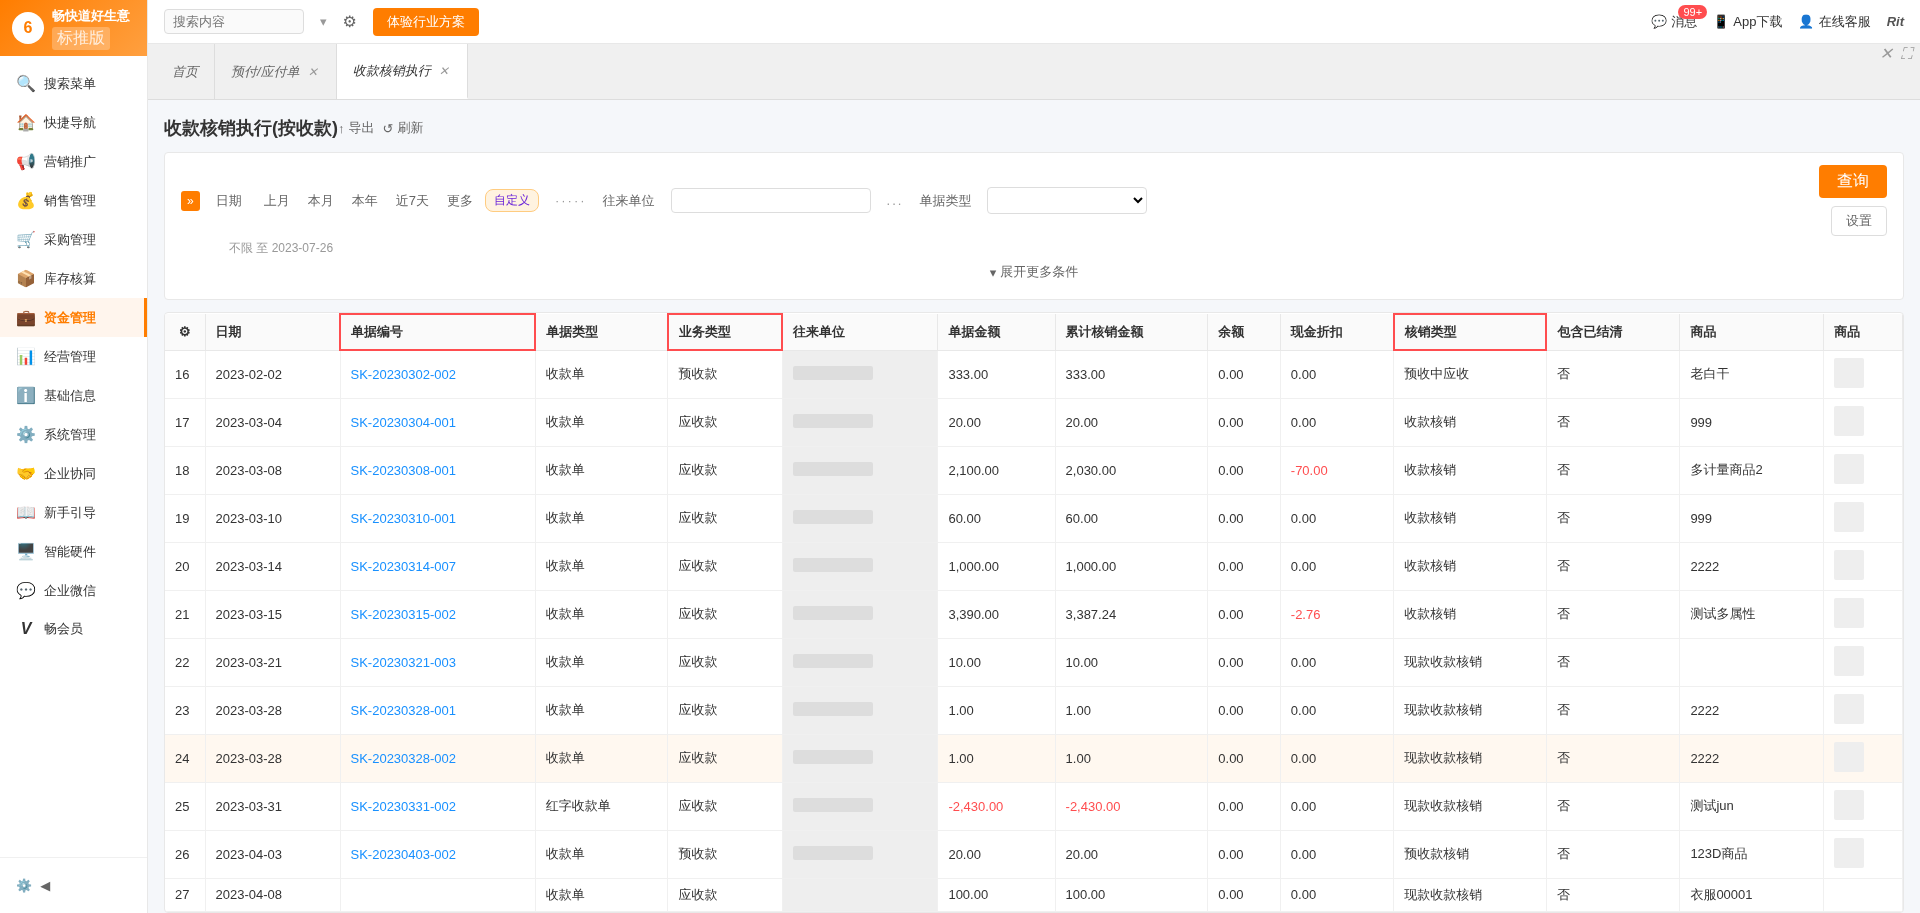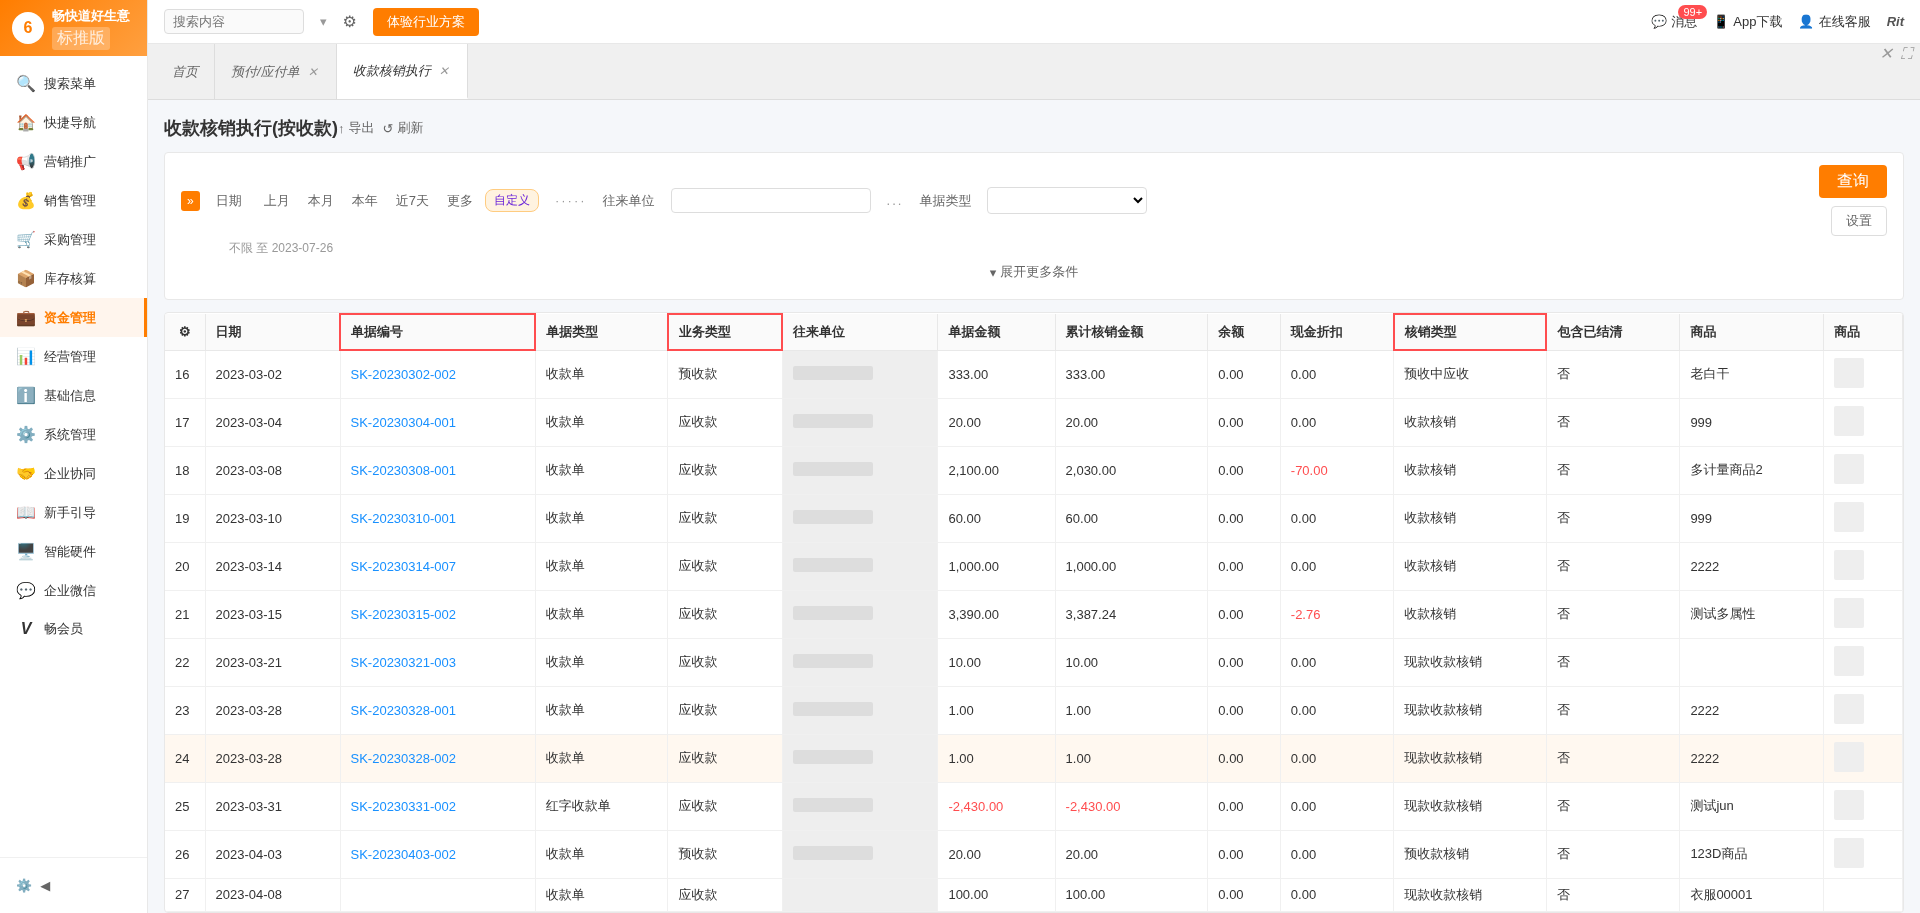--- a/index.html
+++ b/index.html
@@ -266,21 +266,21 @@
             <th>现金折扣</th>
             <th style="border:2px solid #ff4d4f;">核销类型</th>
             <th>包含已结清</th>
             <th>商品</th>
             <th>商品</th>
           </tr>
         </thead>
         <tbody id="table-body">
             <tr>
               <td>16</td>
-              <td>2023-03-02</td>
+              <td>2023-02-02</td>
               <td><a class="link-text" href="#">SK-20230302-002</a></td>
               <td>收款单</td>
               <td>预收款</td>
               <td style="background: rgb(238, 238, 238);"><span style="display:inline-block;width:80px;height:14px;background:#ddd;border-radius:2px;"></span></td>
               <td>333.00</td>
               <td>333.00</td>
               <td>0.00</td>
               <td>0.00</td>
               <td>预收中应收</td>
               <td>否</td>

